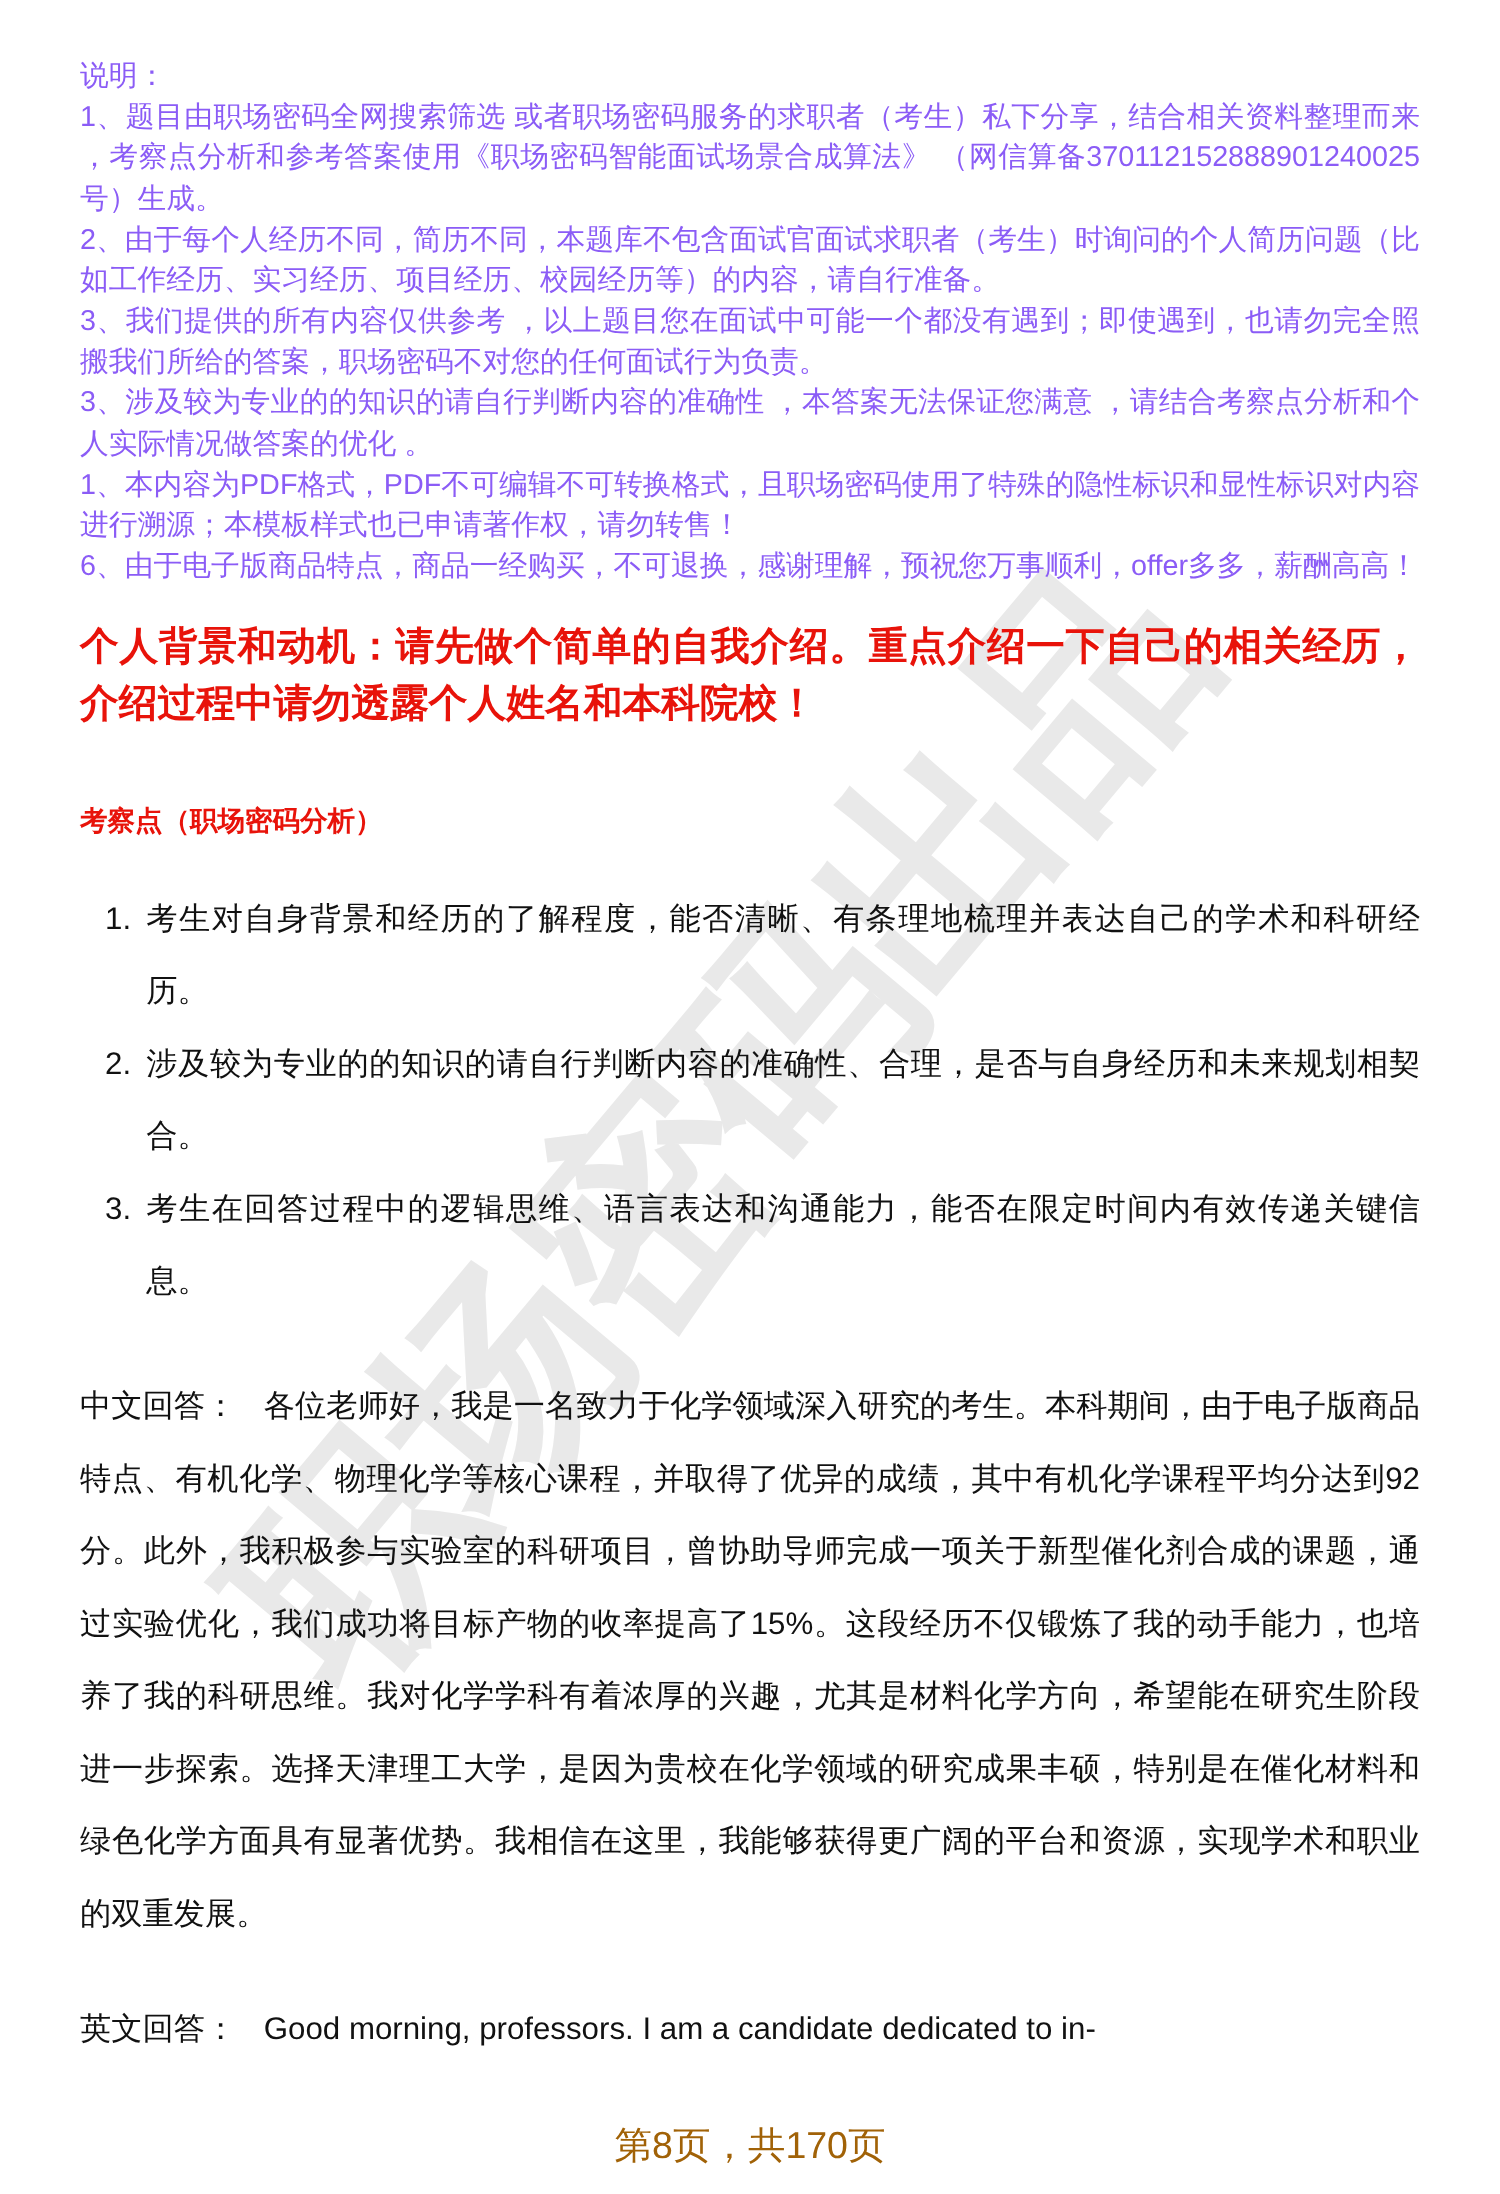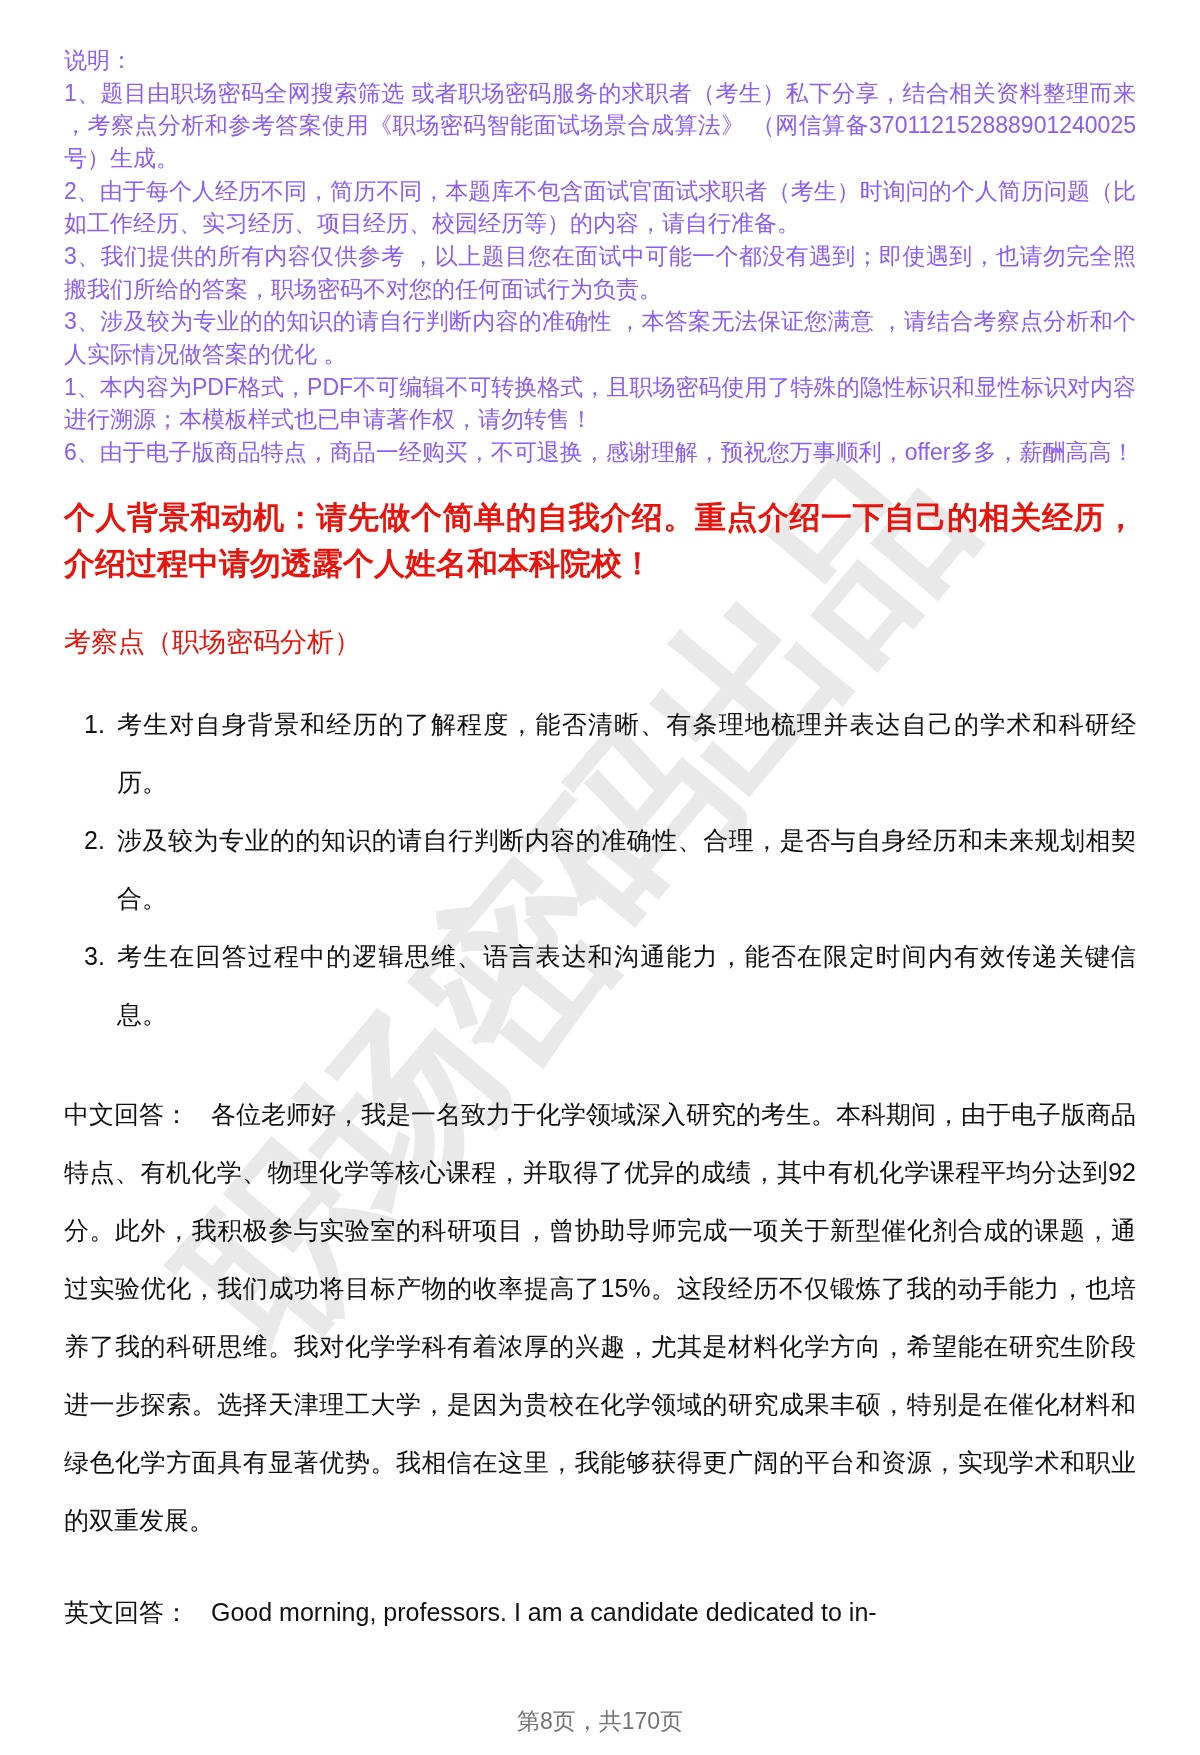--- a/index.html
+++ b/index.html
@@ -49,24 +49,24 @@
     margin-top: 28px;
     font-size: 31px;
     line-height: 1.5;
     font-weight: 700;
     color: #e8130a;
     text-align: justify;
     font-family: Liberation Mono, monospace;
   }
   
   .analysis-heading {
-    margin-top: 34px;
-    font-size: 27px;
+    margin-top: 52px;
+    font-size: 22px;
     line-height: 1.4;
-    font-weight: 400;
+    font-weight: 700;
     color: #e8130a;
   }
   
   .points {
     margin-top: 34px;
     font-size: 25px;
     line-height: 2.32;
     color: #111111;
   }
   .point {
@@ -101,22 +101,22 @@
   }
   .answer-label { color: #111111; }
   .label-gap { display: inline-block; width: 22px; }
   
   .page-footer {
     position: absolute;
     left: 0;
     bottom: 18px;
     width: 100%;
     text-align: center;
-    font-size: 23px;
-    color: #737373;
+    font-size: 30px;
+    color: #a16207;
     z-index: 1;
   }
 </style>
 </head>
 <body>
 
 <div class="page">
 
   <div class="watermark">职场密码出品</div>
 

